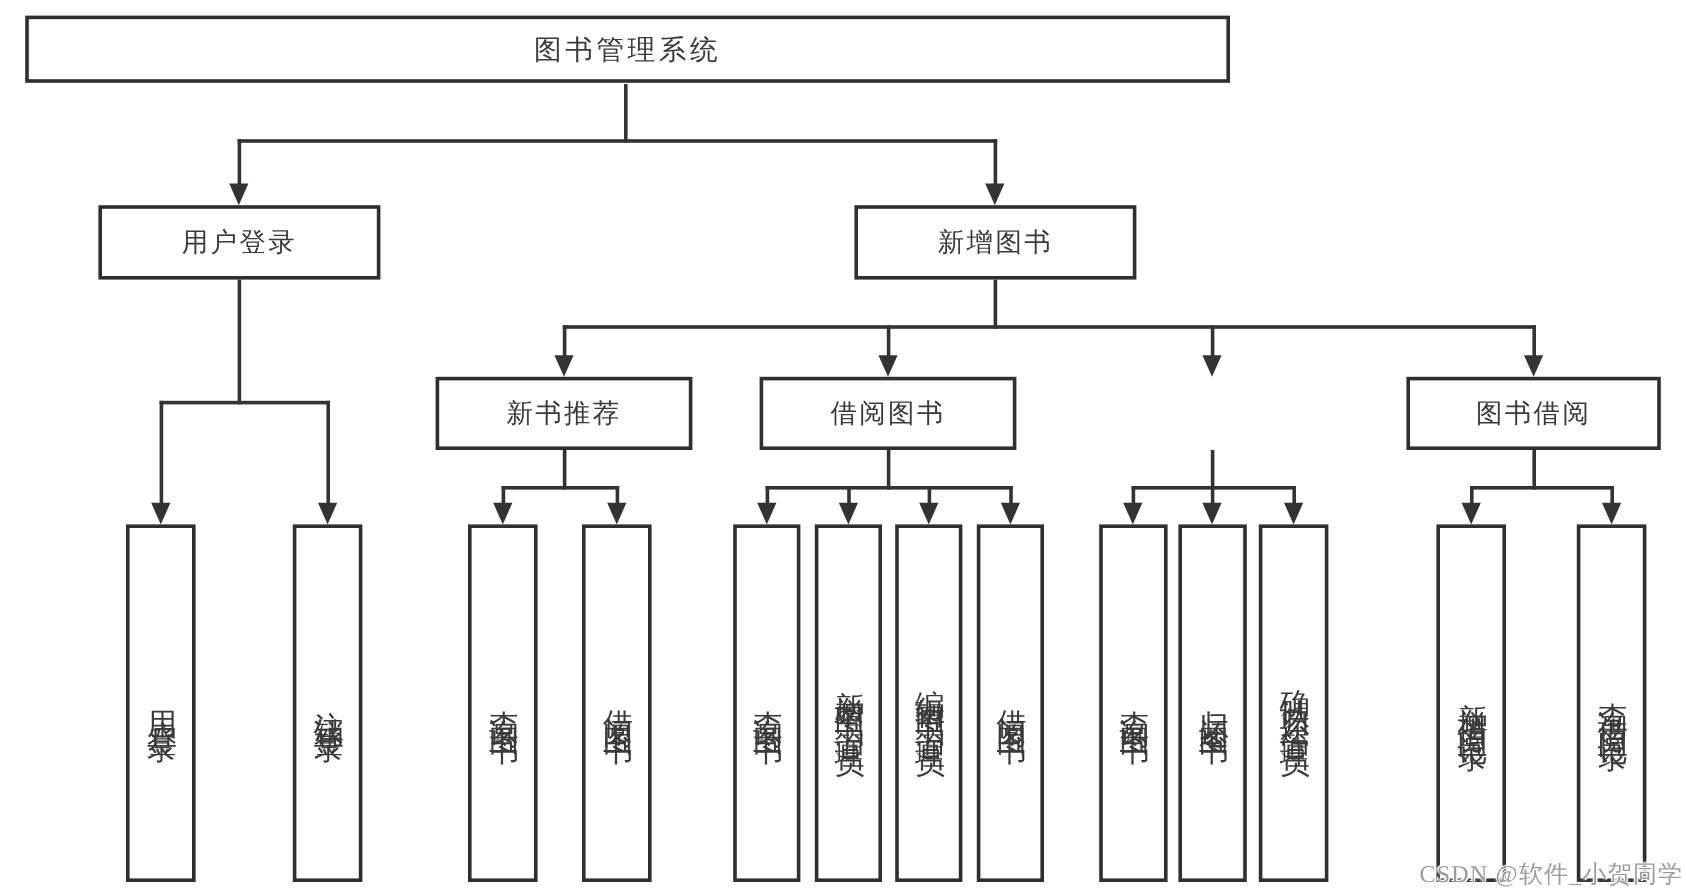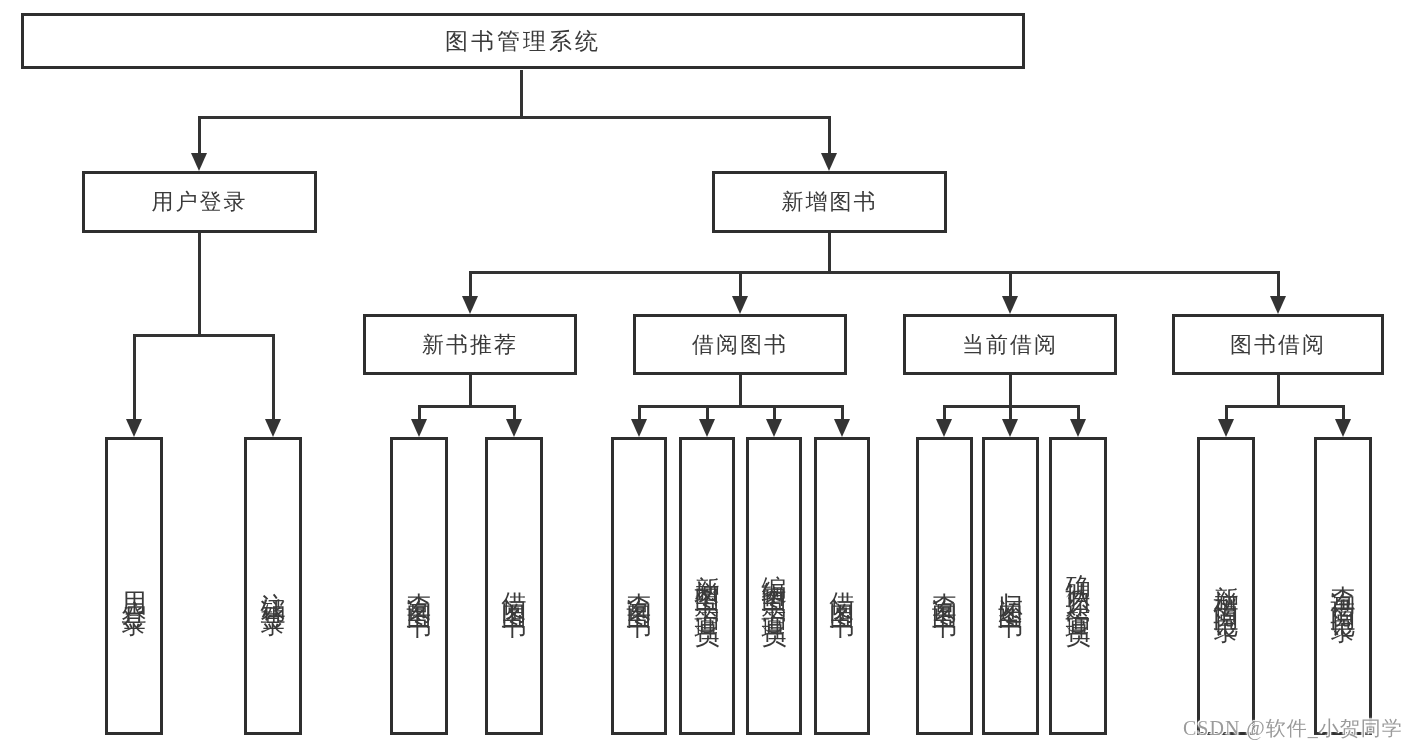--- a/index.html
+++ b/index.html
@@ -68,23 +68,20 @@
   </div>
   <div class="node lvl" style="left:712px;top:171px;width:235px;height:62px">
     <span>新增图书</span>
   </div>
 
   <div class="node lvl" style="left:363px;top:314px;width:214px;height:61px">
     <span>新书推荐</span>
   </div>
   <div class="node lvl" style="left:633px;top:314px;width:214px;height:61px">
     <span>借阅图书</span>
-  </div>
-  <div class="node lvl" style="left:903px;top:314px;width:214px;height:61px">
-    <span>当前借阅</span>
   </div>
   <div class="node lvl" style="left:1172px;top:314px;width:212px;height:61px">
     <span>图书借阅</span>
   </div>
 
   <div class="node leaf" style="left:105px">
     <span>用户登录</span>
   </div>
   <div class="node leaf" style="left:244px">
     <span>注销登录</span>

